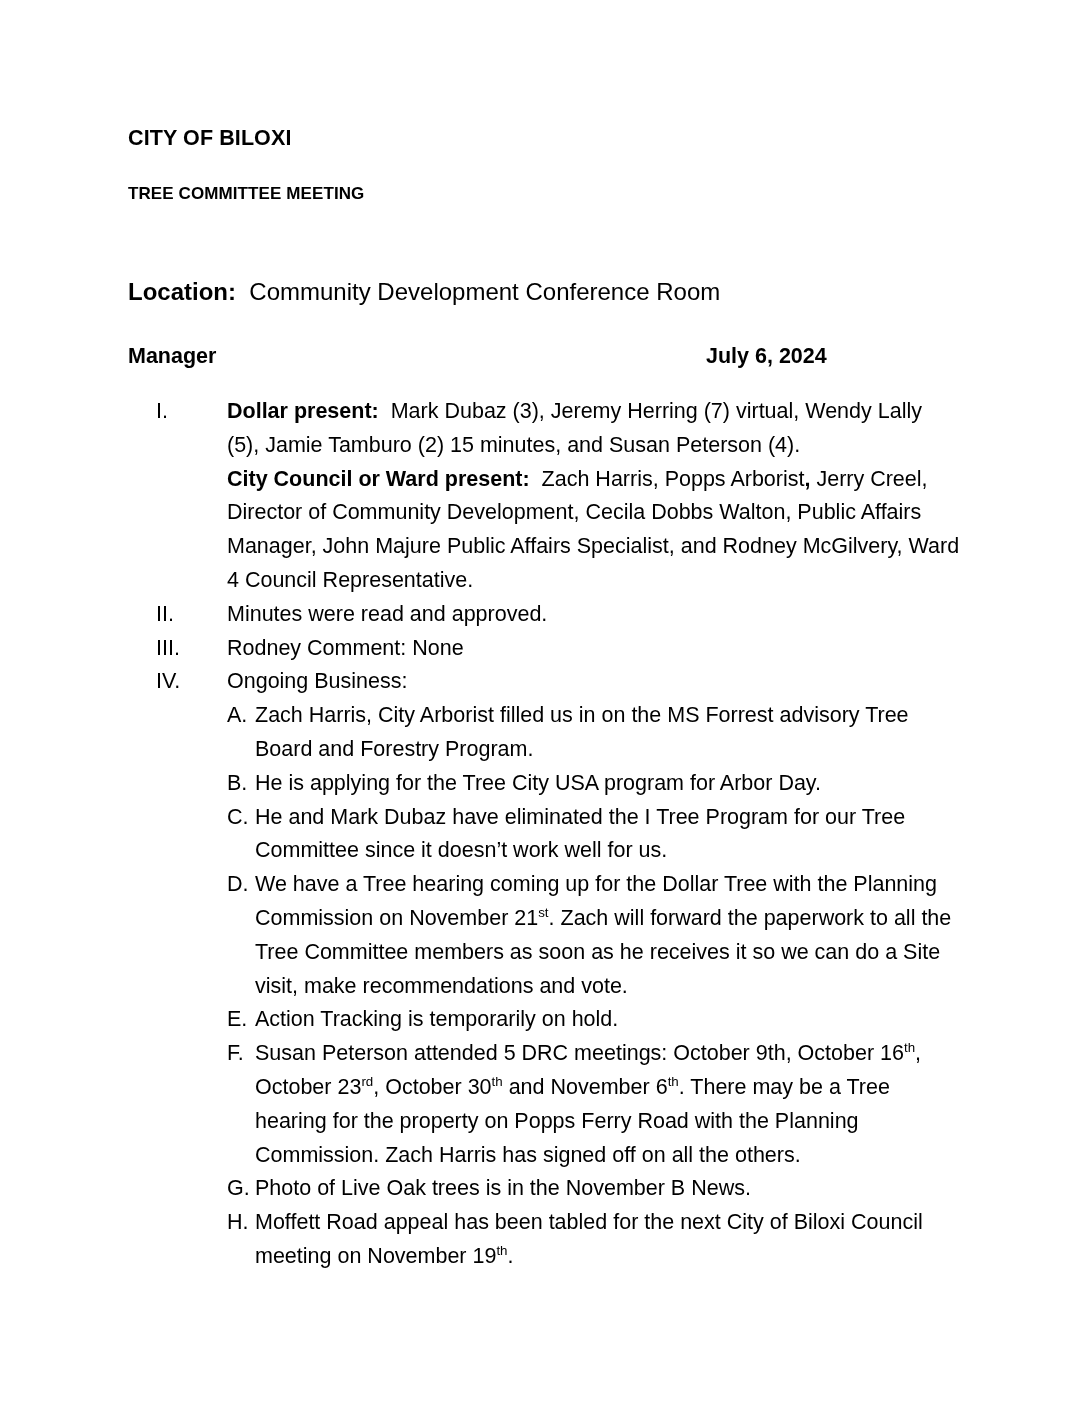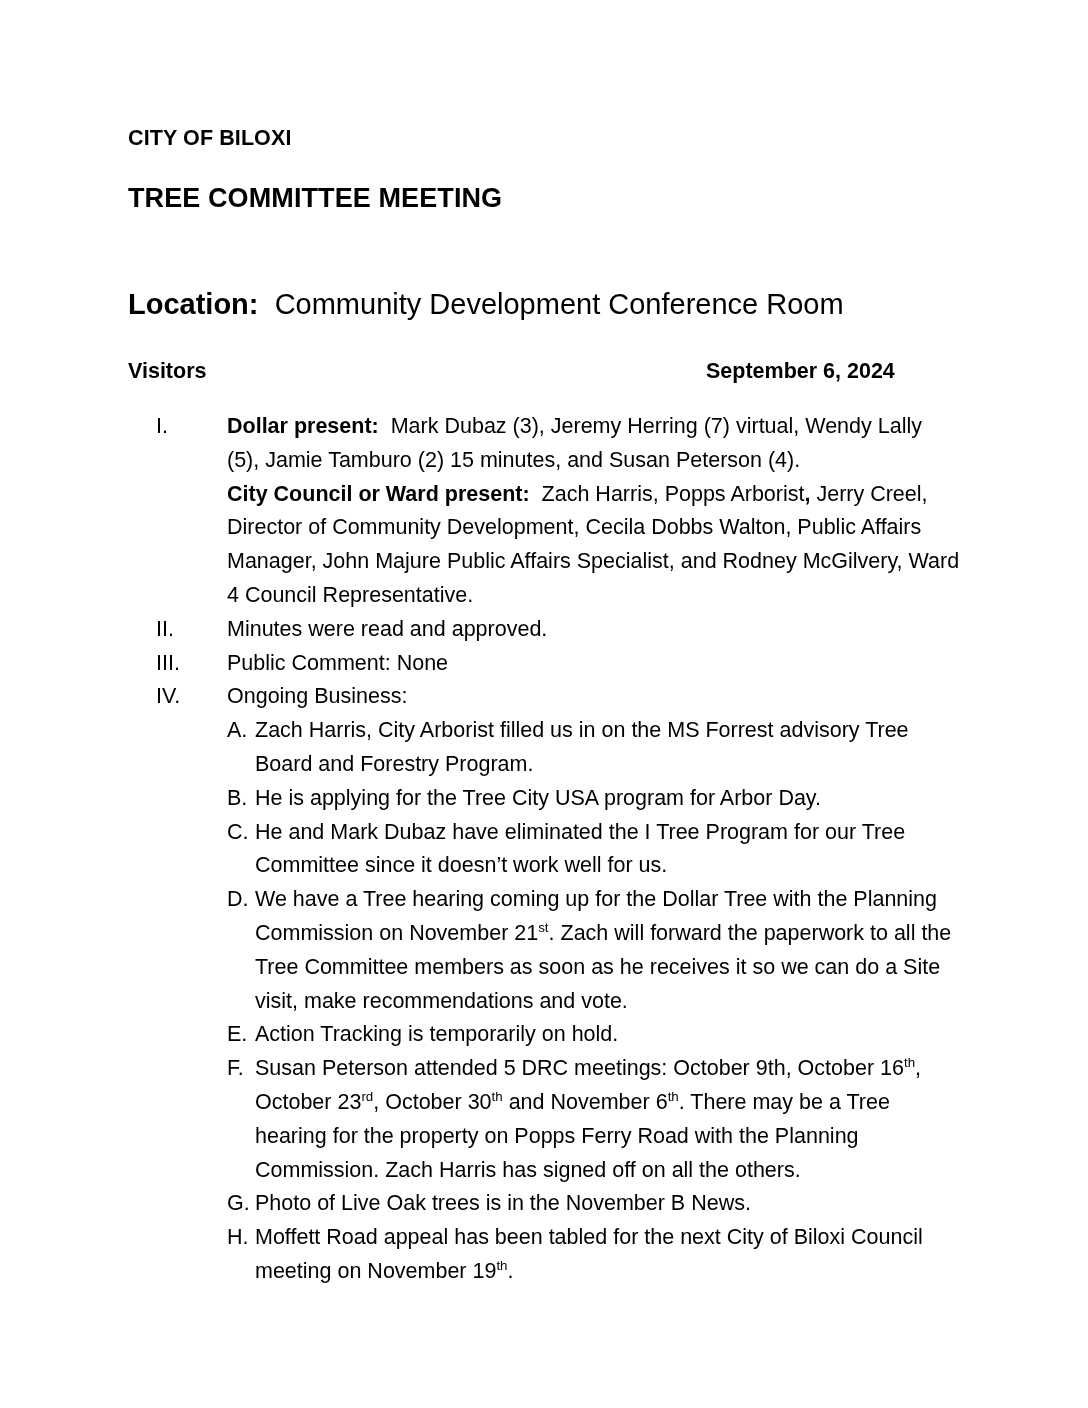--- a/index.html
+++ b/index.html
@@ -26,29 +26,29 @@
 
   .doc-title {
     font-size: 21.5px;
     font-weight: bold;
     line-height: 1.0;
     letter-spacing: 0.1px;
     margin: 0 0 35px 0;
   }
 
   .doc-subtitle {
-    font-size: 27px;
+    font-size: 17px;
     font-weight: bold;
     line-height: 1.0;
     letter-spacing: 0.1px;
     margin: 0 0 78px 0;
   }
 
   .location-line {
-    font-size: 29px;
+    font-size: 24px;
     line-height: 1.0;
     margin: 0 0 42px 0;
   }
   .location-line .lbl {
     font-weight: bold;
   }
 
   .minutes-row {
     display: flex;
     font-size: 21.5px;
@@ -132,42 +132,42 @@
 
   <div class="doc-title">CITY OF BILOXI</div>
   <div class="doc-subtitle">TREE COMMITTEE MEETING</div>
 
   <div class="location-line">
     <span class="lbl">Location:</span>&nbsp;
     <span>Community Development Conference Room</span>
   </div>
 
   <div class="minutes-row">
-    <span class="minutes-label">Visitors</span>
-    <span class="minutes-date">September 6, 2024</span>
+    <span class="minutes-label">Manager</span>
+    <span class="minutes-date">July 6, 2024</span>
   </div>
 
   <div class="outline">
 
     <div class="roman-item">
       <span class="marker">I.</span>
       <span class="body">
         <p class="para"><span class="bold">Dollar present:</span>&nbsp; <span>Mark Dubaz (3), Jeremy Herring (7) virtual, Wendy Lally (5), Jamie Tamburo (2) 15 minutes, and Susan Peterson (4).</span></p>
         <p class="para"><span class="bold">City Council or Ward present:</span>&nbsp; <span>Zach Harris, Popps Arborist</span><span class="bold">,</span> <span>Jerry Creel, Director of Community Development, Cecila Dobbs Walton, Public Affairs Manager, John Majure Public Affairs Specialist, and Rodney McGilvery, Ward 4 Council Representative.</span></p>
       </span>
     </div>
 
     <div class="roman-item">
       <span class="marker">II.</span>
       <span class="body">Minutes were read and approved.</span>
     </div>
 
     <div class="roman-item">
       <span class="marker">III.</span>
-      <span class="body">Public Comment:  None</span>
+      <span class="body">Rodney Comment:  None</span>
     </div>
 
     <div class="roman-item">
       <span class="marker">IV.</span>
       <span class="body">
         <p class="para">Ongoing Business:</p>
 
         <ul class="alpha-list">
 
           <li>

